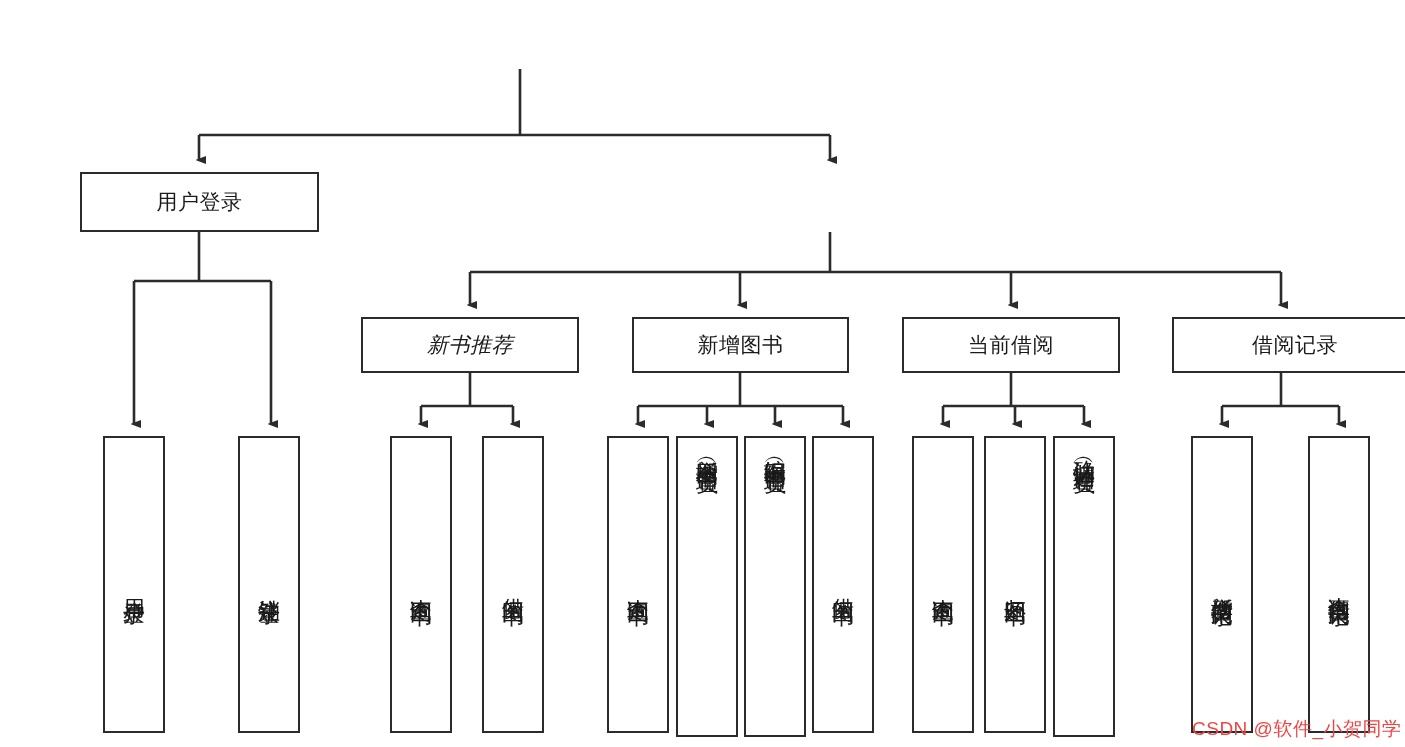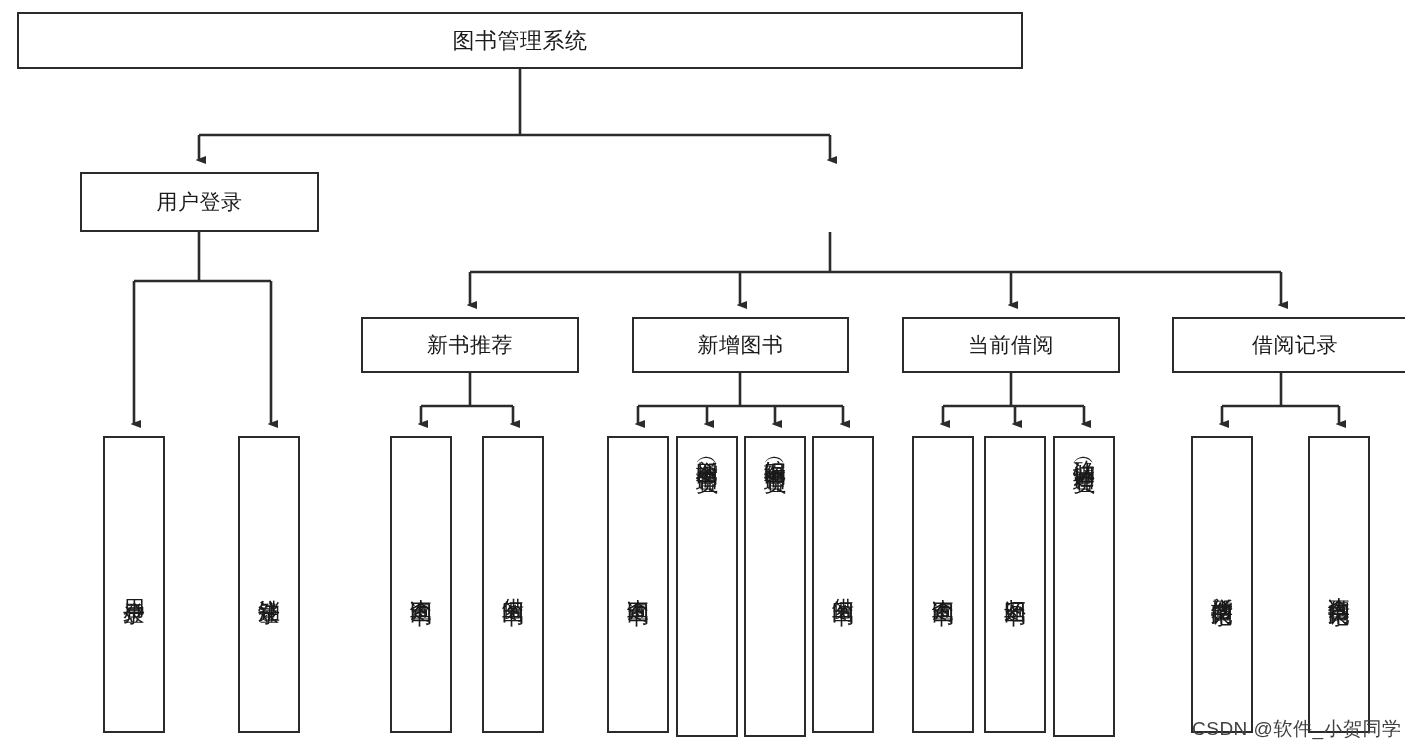--- a/index.html
+++ b/index.html
@@ -62,21 +62,21 @@
     line-height: 1;
     white-space: nowrap;
   }
   .node.v.centered {
     align-items: center;
     padding-top: 0;
   }
   .watermark {
     position: absolute;
     font-size: 19px;
-    color: #404040;
+    color: #ef4444;
     white-space: nowrap;
     letter-spacing: 0.5px;
   }
 </style>
 </head>
 <body>
 
 <div id="canvas">
 
   <svg class="connectors" viewBox="0 0 1405 747" xmlns="http://www.w3.org/2000/svg">
@@ -125,29 +125,26 @@
       <path d="M1015,406 L1015,424" marker-end="url(#arrow)"></path>
       <path d="M1084,406 L1084,424" marker-end="url(#arrow)"></path>
 
       <path d="M1281,373 L1281,406"></path>
       <path d="M1222,406 L1339,406"></path>
       <path d="M1222,406 L1222,424" marker-end="url(#arrow)"></path>
       <path d="M1339,406 L1339,424" marker-end="url(#arrow)"></path>
     </g>
   </svg>
 
-  <div class="node h root" style="left:17px; top:12px; width:1006px; height:57px;">
-    <span class="label">图书管理系统</span>
-  </div>
 
   <div class="node h" style="left:80px; top:172px; width:239px; height:60px;">
     <span class="label">用户登录</span>
   </div>
 
-  <div class="node h" style="left:361px; top:317px; width:218px; height:56px;">
+  <div class="node h" style="left:361px; top:317px; width:218px; height:56px;font-style:italic;">
     <span class="label">新书推荐</span>
   </div>
   <div class="node h" style="left:632px; top:317px; width:217px; height:56px;">
     <span class="label">新增图书</span>
   </div>
   <div class="node h" style="left:902px; top:317px; width:218px; height:56px;align-items:center;">
     <span class="label">当前借阅</span>
   </div>
   <div class="node h" style="left:1172px; top:317px; width:246px; height:56px;">
     <span class="label">借阅记录</span>

